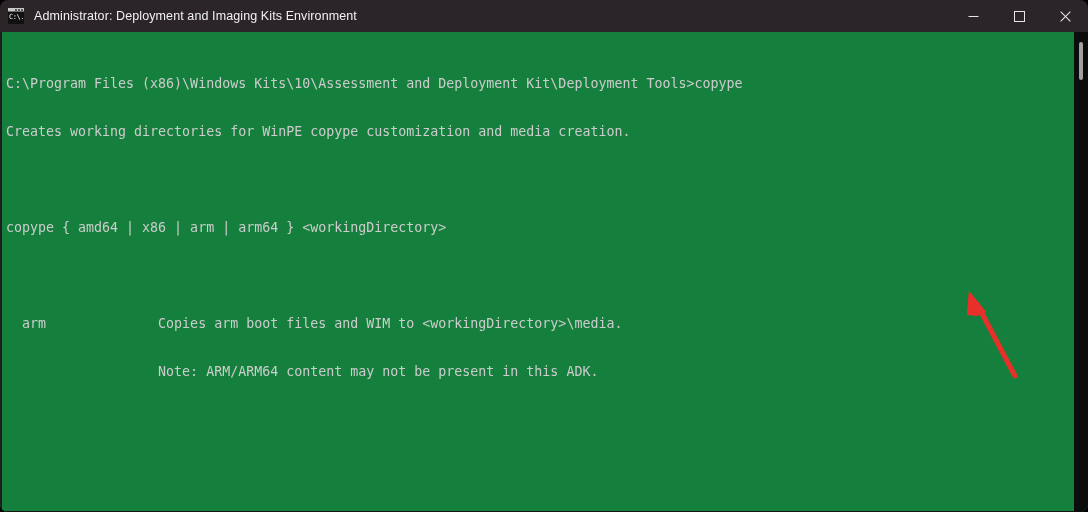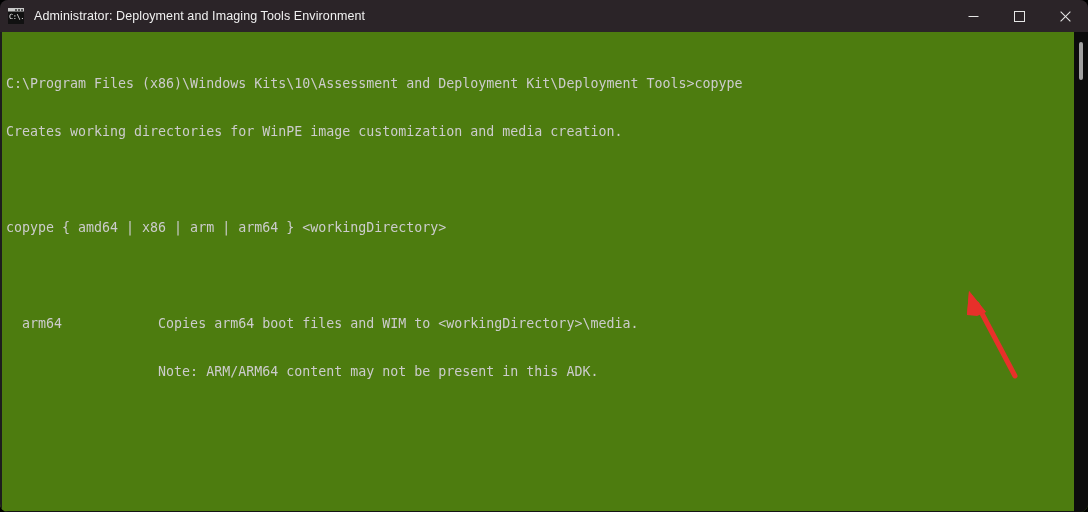--- a/index.html
+++ b/index.html
@@ -110,21 +110,21 @@
   }
   .win-btn svg { display: block; }
 
   
   .terminal {
     position: absolute;
     top: 32px;
     left: 0;
     width: 1088px;
     height: 480px;
-    background: #4d7c0f;
+    background: #15803d;
     box-sizing: border-box;
     border-left: 2px solid #1d1d1d;
     border-right: 1px solid #151515;
     border-bottom: 1px solid #151515;
     overflow: hidden;
   }
 
   .term-content {
     position: absolute;
     top: 12px;
@@ -180,21 +180,21 @@
   <div class="titlebar">
     <div class="title-left">
       <span class="console-icon">
         <span class="bar">
             <i></i>
             <i></i>
             <i></i>
           </span>
         <span class="screen">C:\.</span>
       </span>
-      <span class="title-text">Administrator: Deployment and Imaging Tools Environment</span>
+      <span class="title-text">Administrator: Deployment and Imaging Kits Environment</span>
     </div>
     <div class="win-controls">
       <div class="win-btn">
         <svg width="11" height="11" viewBox="0 0 11 11" aria-hidden="true">
           <line x1="0.5" y1="5.5" x2="10.5" y2="5.5" stroke="#e6e6e6" stroke-width="1"></line>
         </svg>
       </div>
       <div class="win-btn">
         <svg width="11" height="11" viewBox="0 0 11 11" aria-hidden="true">
           <rect x="0.5" y="0.5" width="10" height="10" fill="none" stroke="#e6e6e6" stroke-width="1"></rect>
@@ -205,25 +205,25 @@
           <line x1="0.6" y1="0.6" x2="10.4" y2="10.4" stroke="#e6e6e6" stroke-width="1.05"></line>
           <line x1="10.4" y1="0.6" x2="0.6" y2="10.4" stroke="#e6e6e6" stroke-width="1.05"></line>
         </svg>
       </div>
     </div>
   </div>
 
   <div class="terminal">
     <div class="term-content">
       <div class="term-line">C:\Program Files (x86)\Windows Kits\10\Assessment and Deployment Kit\Deployment Tools&gt;copype</div>
-      <div class="term-line">Creates working directories for WinPE image customization and media creation.</div>
+      <div class="term-line">Creates working directories for WinPE copype customization and media creation.</div>
       <div class="term-line"></div>
       <div class="term-line">copype { amd64 | x86 | arm | arm64 } &lt;workingDirectory&gt;</div>
       <div class="term-line"></div>
-      <div class="term-line">  arm64            Copies arm64 boot files and WIM to &lt;workingDirectory&gt;\media.</div>
+      <div class="term-line">  arm              Copies arm boot files and WIM to &lt;workingDirectory&gt;\media.</div>
       <div class="term-line">                   Note: ARM/ARM64 content may not be present in this ADK.</div>
       
       
       
       
       
     </div>
   </div>
 
   <div class="scrollbar-track">

